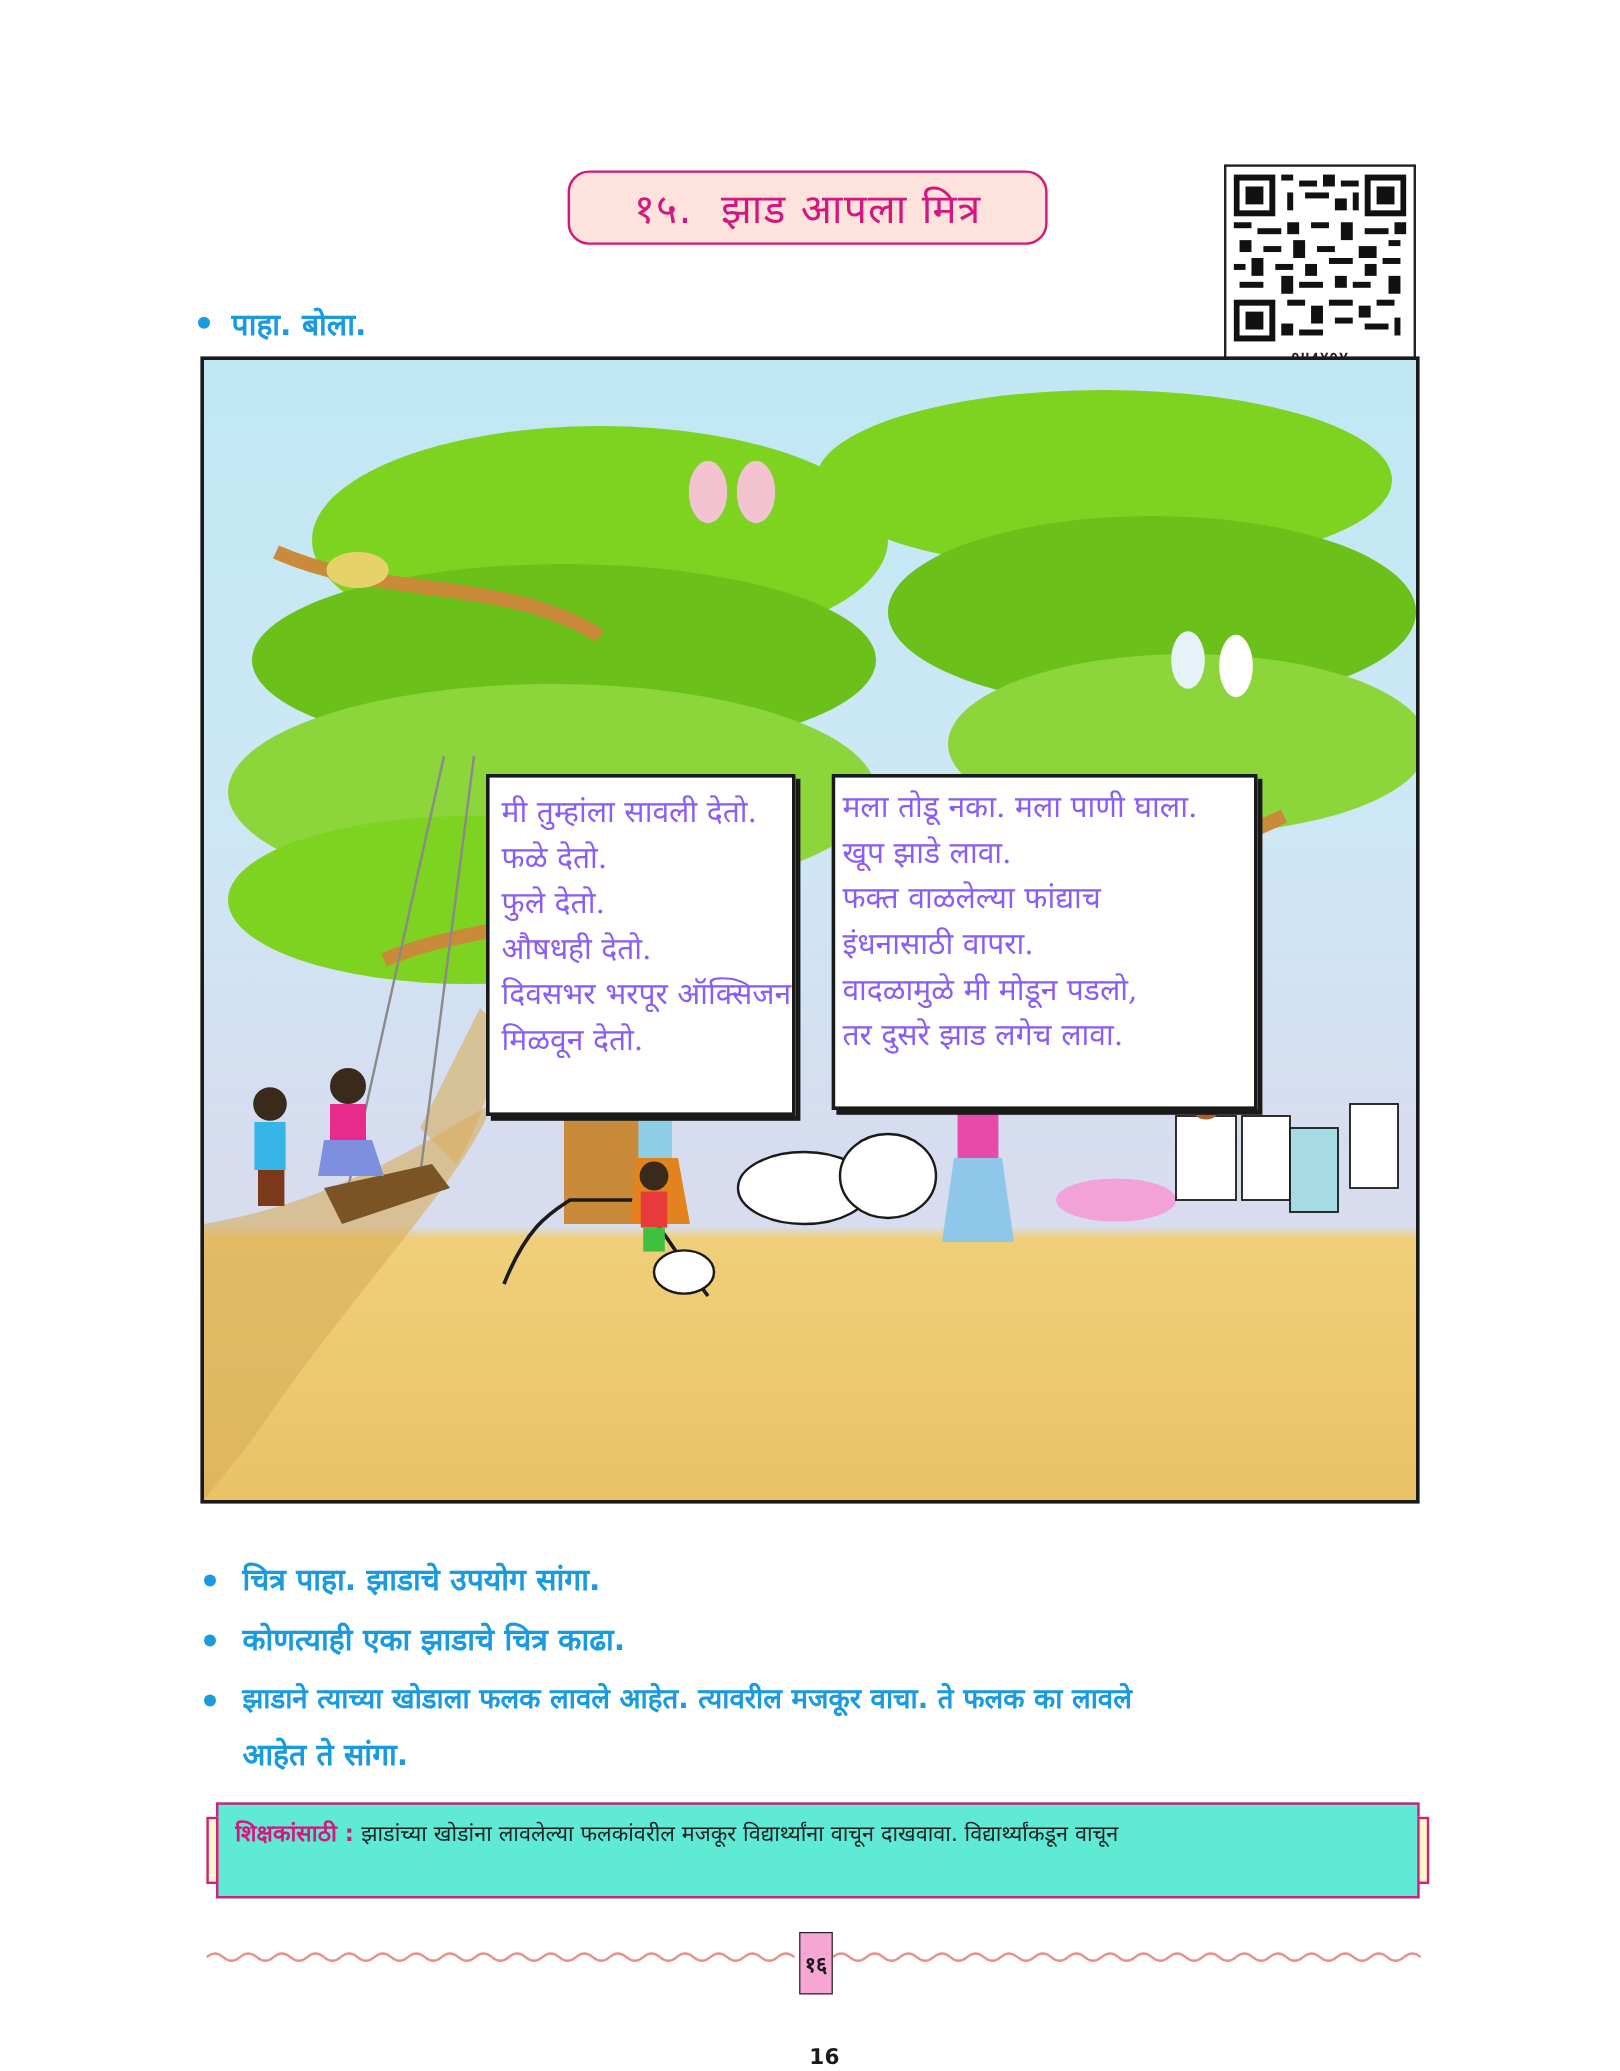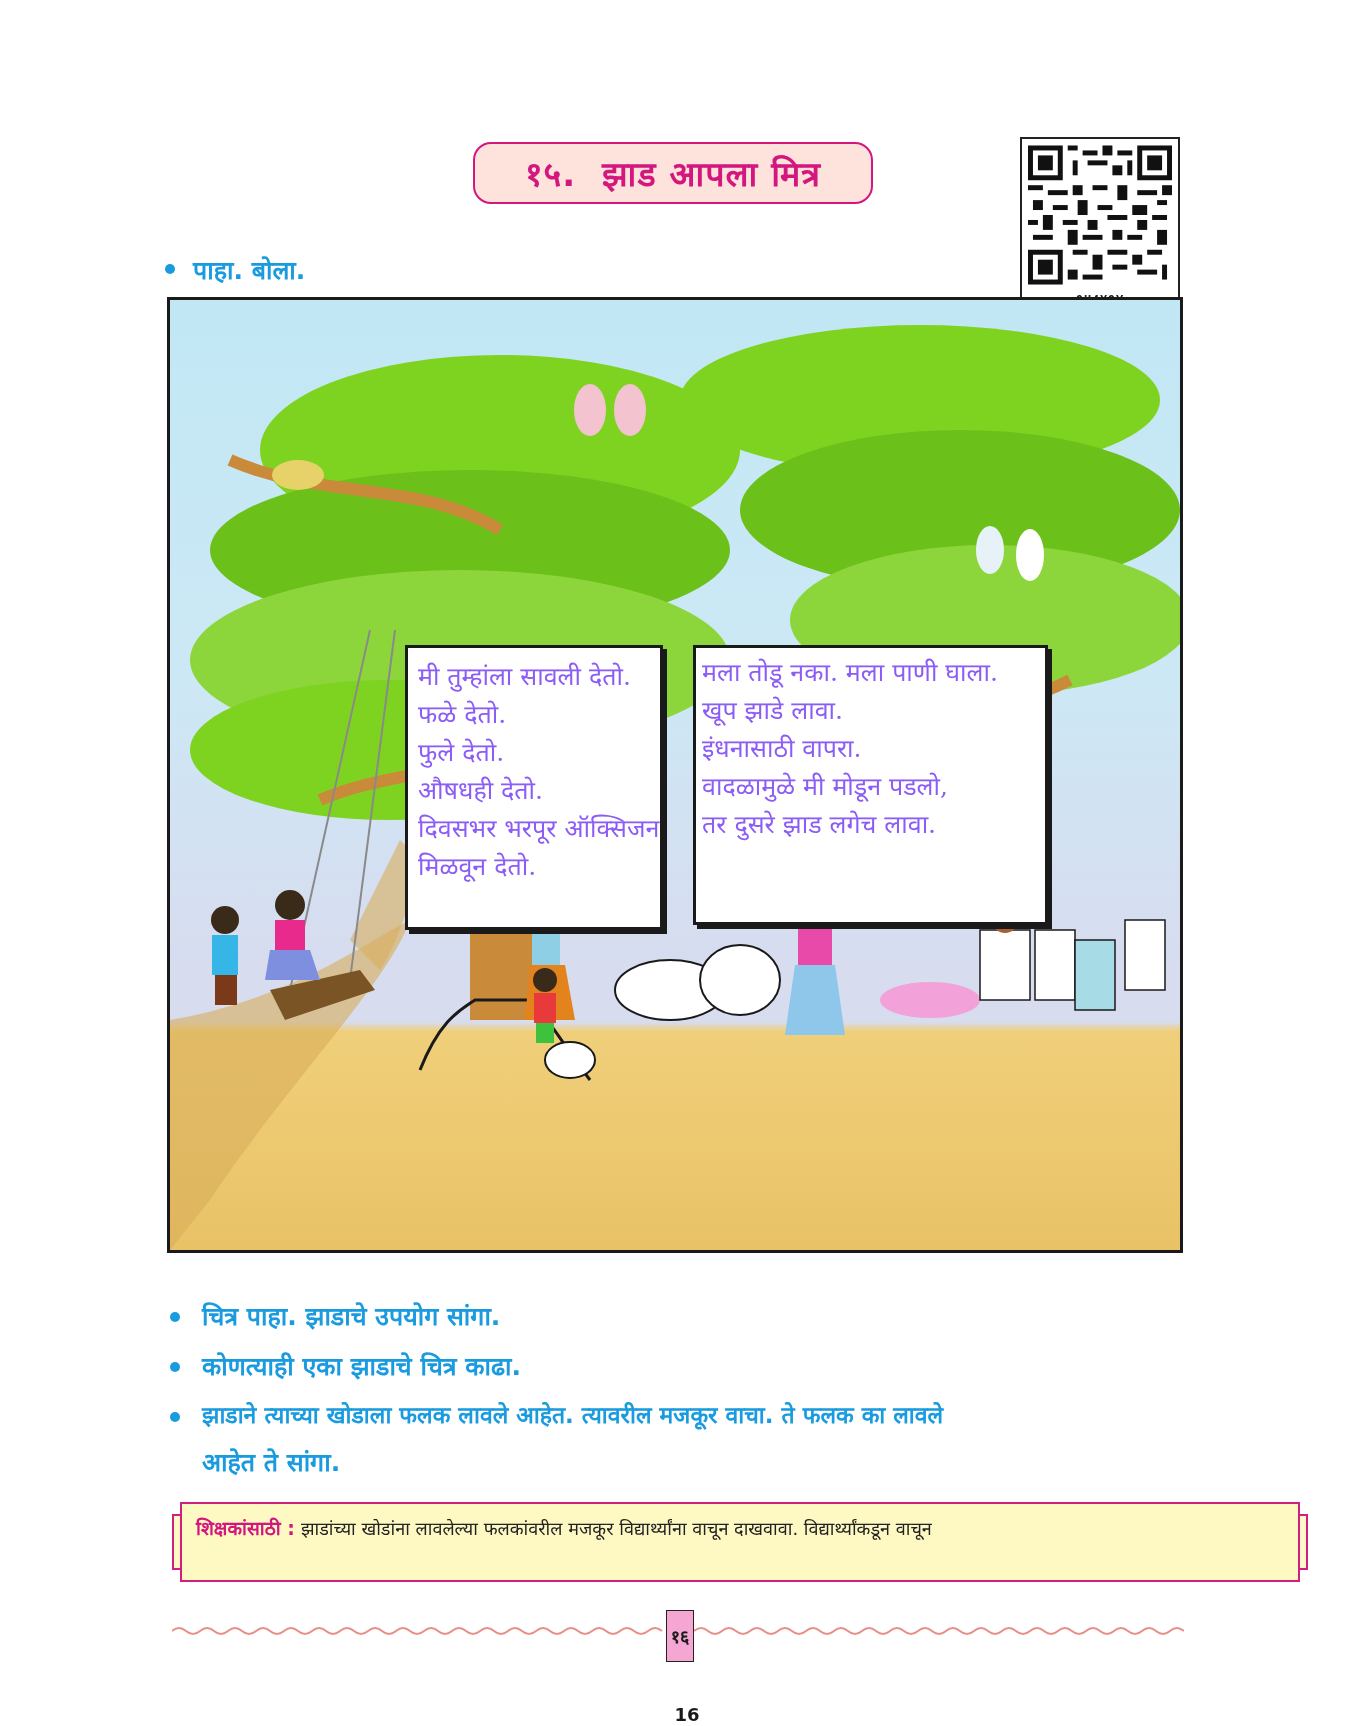--- a/index.html
+++ b/index.html
@@ -2,21 +2,21 @@
 <html><head>
 <meta charset="utf-8">
 <style>
   html, body { margin: 0; padding: 0; background: #ffffff; }
   body { width: 1350px; height: 1726px; position: relative; overflow: hidden;
          font-family: "DejaVu Sans", sans-serif; color: #1a1a1a; }
 
   .title-box { position: absolute; left: 473px; top: 142px; width: 400px; height: 62px;
                background: #fde3dc; border: 2.5px solid #d4177f; border-radius: 18px;
                display: flex; align-items: center; justify-content: center; box-sizing: border-box; }
-  .title-text { color: #d4177f; font-size: 34px; font-weight: bold; letter-spacing: 1px; }
+  .title-text { color: #d4177f; font-size: 34px; font-weight: normal; letter-spacing: 1px; }
 
   .qr { position: absolute; left: 1020px; top: 137px; width: 160px; height: 176px;
         background: #fff; border: 2px solid #222; box-sizing: border-box; padding: 6px; }
   .qr svg { display: block; }
   .qr-code { position: absolute; bottom: 3px; left: 0; width: 100%; text-align: center;
              font-family: "DejaVu Sans Mono", monospace; font-weight: bold; font-size: 14px;
              color: #222; transform: scaleX(0.85); letter-spacing: 1px; }
 
   .bullet-line { position: absolute; display: flex; align-items: flex-start; color: #1a9be0;
                  font-weight: bold; }
@@ -25,22 +25,22 @@
   .scene { position: absolute; left: 167px; top: 297px; width: 1016px; height: 956px;
            border: 3px solid #1a1a1a; box-sizing: border-box; overflow: hidden;
            background: linear-gradient(#c1e7f4 0%, #cde8f5 40%, #d7dcef 70%, #d7dcef 76%, #f0cf7a 77%, #e9c266 100%); }
 
   .board { position: absolute; background: #ffffff; border: 3px solid #1a1a1a;
            box-shadow: 4px 4px 0 #1a1a1a; box-sizing: border-box; padding: 10px 10px;
            font-family: "DejaVu Serif", serif; font-size: 25px; line-height: 38px; color: #8b5cf6; }
   .board .line { white-space: nowrap; }
   .board .bold { font-weight: bold; }
 
-  .teacher-box { position: absolute; left: 180px; top: 1502px; width: 1120px; height: 80px;
-                 background: #fef9c3; border: 2.5px solid #cf1f7f; box-sizing: border-box;
+  .teacher-box { position: absolute; left: 180px; top: 1502px; width: 1003px; height: 80px;
+                 background: #5eead4; border: 2.5px solid #cf1f7f; box-sizing: border-box;
                  padding: 8px 14px; font-size: 19px; line-height: 32px; color: #222; }
   .teacher-label { color: #d4177f; font-weight: bold; }
   .notch { position: absolute; width: 10px; height: 56px; background: #fff7c7;
            border: 2.5px solid #cf1f7f; top: 10px; box-sizing: border-box; }
 
   .footer-line { position: absolute; top: 1625px; height: 12px; }
   .page-box { position: absolute; left: 666px; top: 1610px; width: 28px; height: 52px;
               background: #f5a6d3; border: 1.5px solid #222; box-sizing: border-box;
               display: flex; align-items: center; justify-content: center; font-size: 18px; font-weight: bold; }
   .page-num { position: absolute; left: 0; width: 100%; top: 1704px; text-align: center;
@@ -191,20 +191,21 @@
     <div class="line">फळे देतो.</div>
     <div class="line">फुले देतो.</div>
     <div class="line">औषधही देतो.</div>
     <div class="line">दिवसभर भरपूर ऑक्सिजन</div>
     <div class="line">मिळवून देतो.</div>
   </div>
 
   <div class="board" style="left:523px; top:345px; width:355px; height:280px; padding:6px 6px;">
     <div class="line">मला तोडू नका. मला पाणी घाला.</div>
     <div class="line">खूप झाडे लावा.</div>
+    <div class="line">फक्त वाळलेल्या फांद्याच</div>
     <div class="line">इंधनासाठी वापरा.</div>
     <div class="line">वादळामुळे मी मोडून पडलो,</div>
     <div class="line">तर दुसरे झाड लगेच लावा.</div>
   </div>
 </div>
 
 <div class="bullet-line" style="left:170px; top:1298px; font-size:25px;">
   <span class="bullet" style="margin-top:14px;"></span>
   <span>चित्र पाहा. झाडाचे उपयोग सांगा.</span>
 </div>

